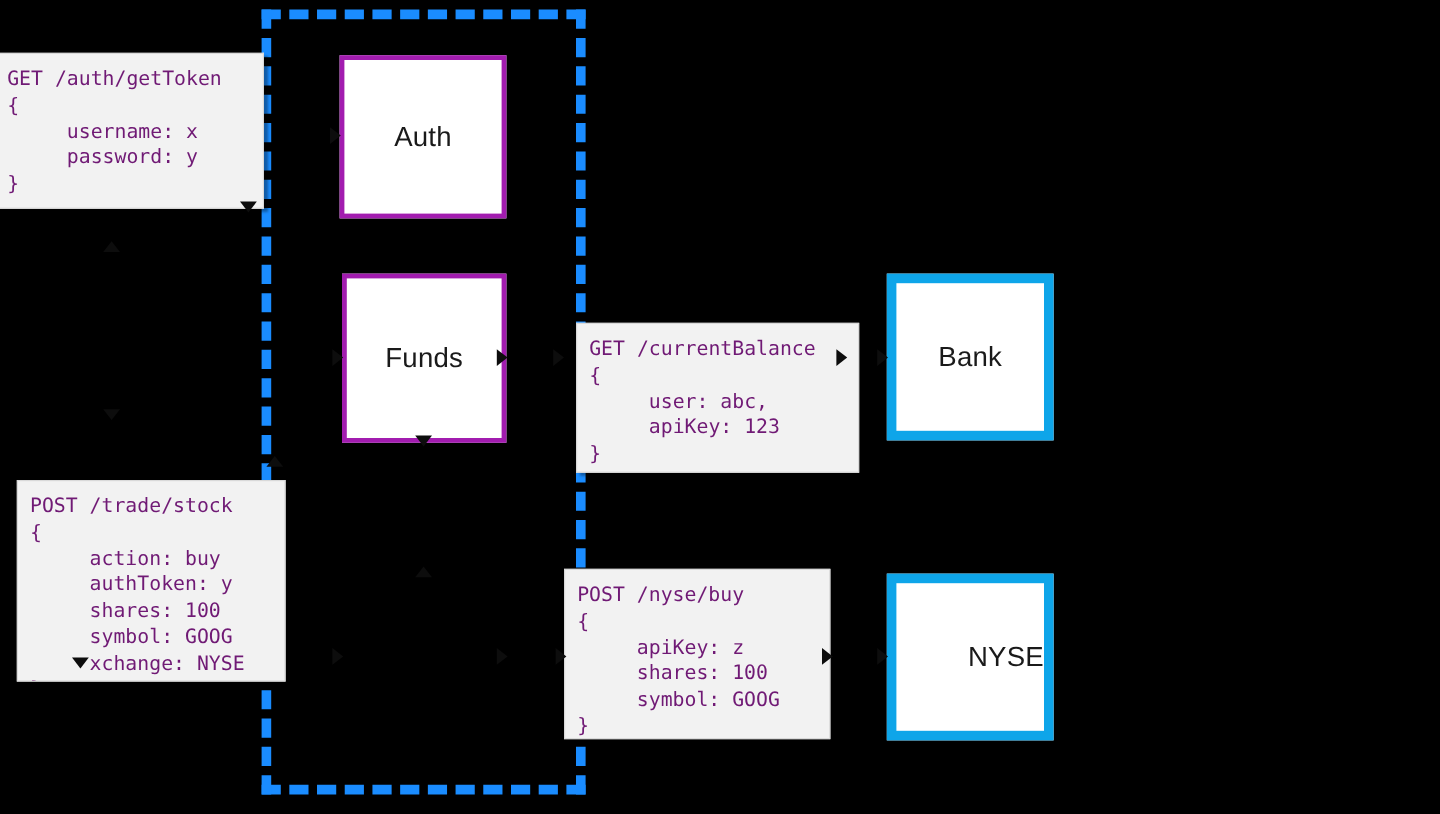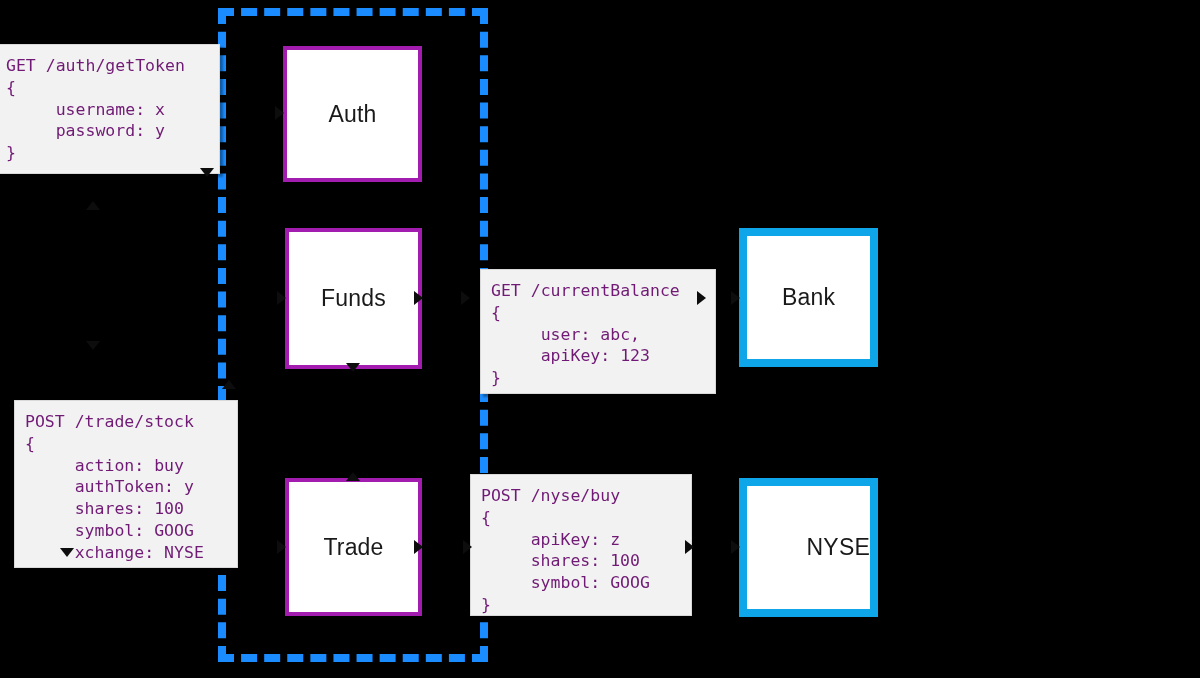--- a/index.html
+++ b/index.html
@@ -97,23 +97,20 @@
   <div class="boundary" style="left:218px; top:8px; width:270px; height:654px;"></div>
 
   <div class="service blue" style="left:283px; top:46px; width:139px; height:136px;">
     <span class="svc-label">Auth</span>
   </div>
 
   <div class="service blue" style="left:285px; top:228px; width:137px; height:141px;">
     <span class="svc-label">Funds</span>
   </div>
 
-  <div class="service blue" style="left:285px; top:478px; width:137px; height:138px;">
-    <span class="svc-label">Trade</span>
-  </div>
 
 
   <div class="service green" style="left:739px; top:228px; width:139px; height:139px;">
     <span class="svc-label">Bank</span>
   </div>
 
   <div class="service green" style="left:739px; top:478px; width:139px; height:139px;justify-content:flex-end;">
     <span class="svc-label">NYSE</span>
   </div>
 

